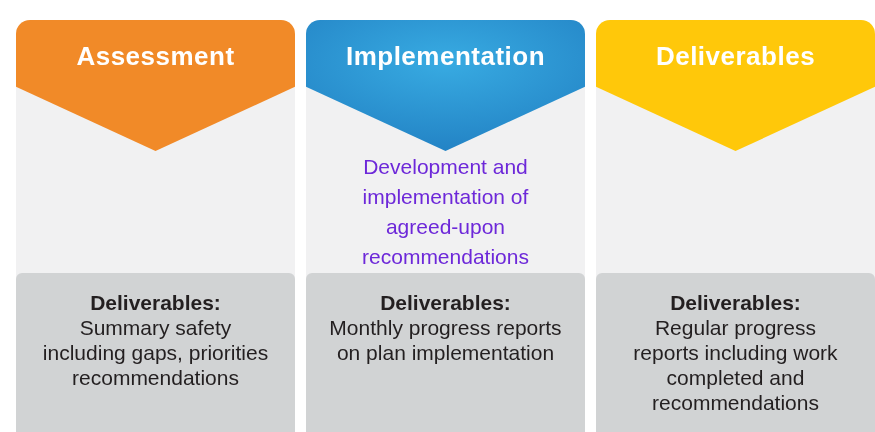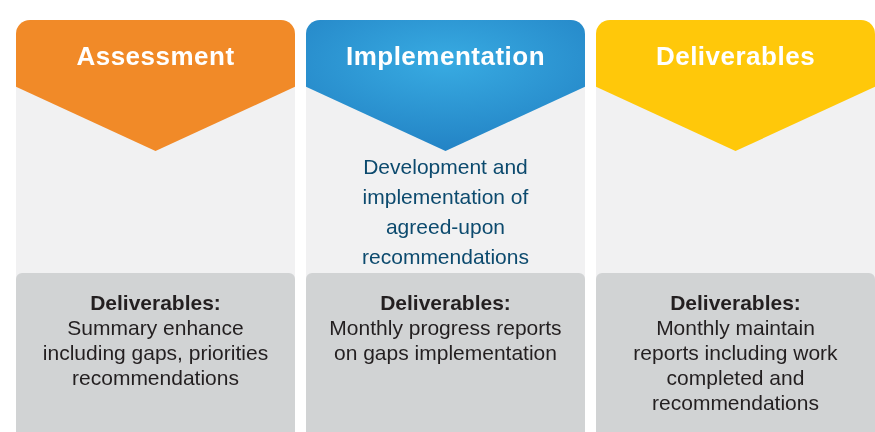--- a/index.html
+++ b/index.html
@@ -86,49 +86,49 @@
 
 <div class="canvas">
 
   <div class="column col-0">
     <div class="body-panel" style="background: rgb(241, 241, 242);"></div>
     <div class="banner" style="background: rgb(241, 138, 40);">
       <div class="banner-title">Assessment</div>
     </div>
     <div class="deliverables-box" style="background: rgb(209, 211, 212); color: rgb(35, 31, 32);">
       <div class="deliverables-label">Deliverables:</div>
-      <div class="deliverables-text">Summary enhance
+      <div class="deliverables-text">Summary safety
 including gaps, priorities
 recommendations</div>
     </div>
   </div>
 
   <div class="column col-1">
     <div class="body-panel" style="background: rgb(241, 241, 242);"></div>
     <div class="banner" style="background: radial-gradient(130% 120% at 50% 32%, rgb(56, 171, 226) 0%, rgb(27, 116, 186) 78%);">
       <div class="banner-title">Implementation</div>
     </div>
-    <div class="description" style="color: #0c4a6e;">Development and
+    <div class="description" style="color: #6d28d9;">Development and
 implementation of
 agreed-upon
 recommendations</div>
     <div class="deliverables-box" style="background: rgb(209, 211, 212); color: rgb(35, 31, 32);">
       <div class="deliverables-label">Deliverables:</div>
       <div class="deliverables-text">Monthly progress reports
-on gaps implementation</div>
+on plan implementation</div>
     </div>
   </div>
 
   <div class="column col-2">
     <div class="body-panel" style="background: rgb(241, 241, 242);"></div>
     <div class="banner" style="background: rgb(255, 200, 10);">
       <div class="banner-title">Deliverables</div>
     </div>
     <div class="deliverables-box" style="background: rgb(209, 211, 212); color: rgb(35, 31, 32);">
       <div class="deliverables-label">Deliverables:</div>
-      <div class="deliverables-text">Monthly maintain
+      <div class="deliverables-text">Regular progress
 reports including work
 completed and
 recommendations</div>
     </div>
   </div>
 
 </div>
 
 </body></html>

